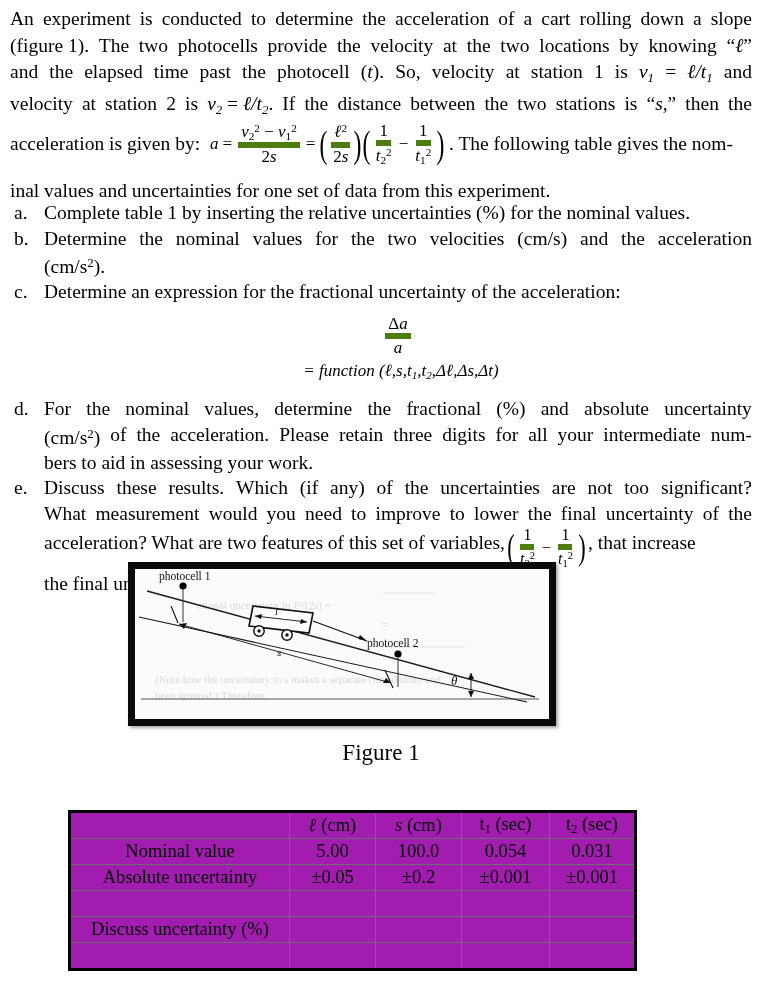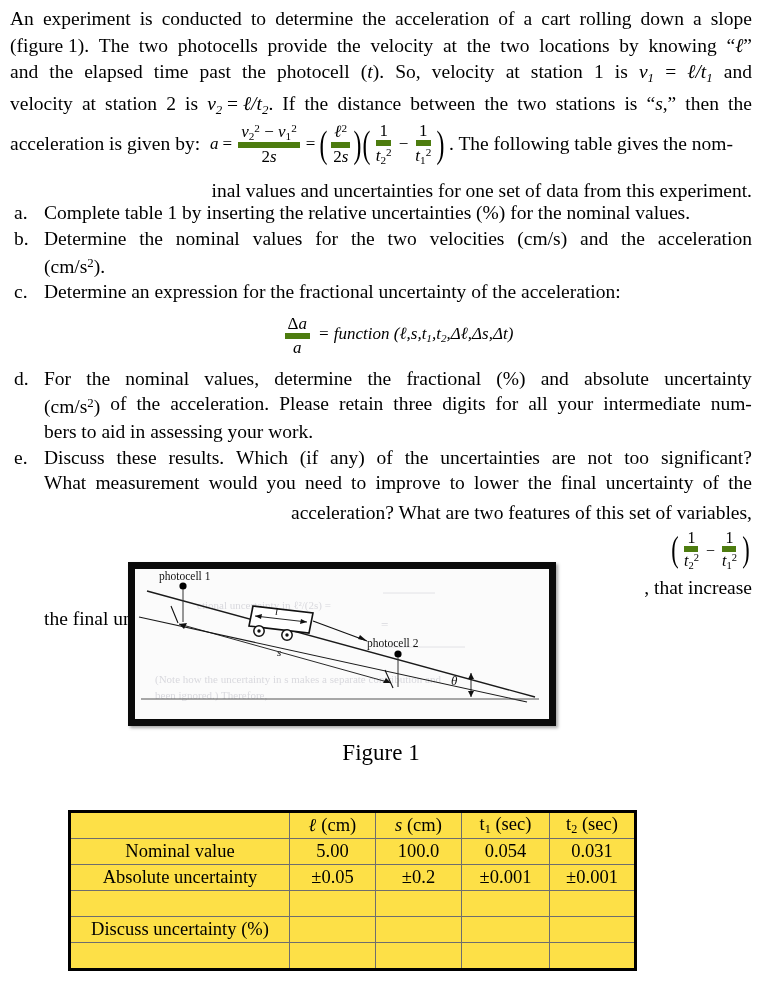--- a/index.html
+++ b/index.html
@@ -49,21 +49,20 @@
     align-items: center;
     white-space: nowrap;
   }
   .afterline {
     position: absolute;
     left: 10px;
     top: 178px;
     width: 742px;
     font-size: 19.5px;
     line-height: 26px;
-    text-align: right;
   }
 
   
   .mi { font-style: italic; }
   .mfrac {
     display: inline-flex;
     flex-direction: column;
     align-items: center;
     vertical-align: middle;
     margin: 0 2px;
@@ -165,21 +164,21 @@
     position: absolute;
     left: 68px;
     top: 810px;
     width: 566px;
   }
   table.data {
     border-collapse: collapse;
     width: 566px;
     table-layout: fixed;
     border: 3px solid #000;
-    background: #fde047;
+    background: #a21caf;
   }
   table.data td, table.data th {
     border: 1px solid #6e6e6e;
     height: 25px;
     text-align: center;
     font-size: 18.5px;
     font-weight: normal;
     padding: 0 4px;
     font-family: "Liberation Serif", serif;
   }
@@ -331,21 +330,21 @@
         </div>
         <div>(cm/s<sup>2</sup>).</div>
       </div>
     </div>
 
     <div class="li">
       <span class="mark">c.</span>
       <div class="body">
         <div>Determine an expression for the fractional uncertainty of the acceleration:</div>
         <div class="eqc">
-          <span style="display:inline-flex;align-items:center;font-size:17px;">
+          <span style="display:inline-flex;align-items:center;font-size:17px;flex-direction:column;">
             <span class="mfrac">
               <span class="num">Δ<span class="mi">a</span></span>
               <span class="den"><span class="mi">a</span></span>
             </span>
             <span style="margin-left:6px;font-style:italic;">=&nbsp;<em>function</em>&nbsp;(ℓ,<span class="mi">s</span>,<span class="mi">t</span><sub>1</sub>,<span class="mi">t</span><sub>2</sub>,Δℓ,Δ<span class="mi">s</span>,Δ<span class="mi">t</span>)</span>
           </span>
         </div>
       </div>
     </div>
 
@@ -411,21 +410,21 @@
             <span>to</span>
             <span>improve</span>
             <span>to</span>
             <span>lower</span>
             <span>the</span>
             <span>final</span>
             <span>uncertainty</span>
             <span>of</span>
             <span>the</span>
         </div>
-        <div class="li-e-wrap" style="display:flex;align-items:flex-end;white-space:nowrap;flex-direction:column;">
+        <div class="li-e-wrap" style="display:flex;align-items:flex-start;white-space:nowrap;">
           <span>acceleration? What are two features of this set of variables,</span>
           <span style="display:inline-flex;align-items:center;font-size:16px;margin:0 2px;">
             <span class="paren">(</span>
             <span class="mfrac">
               <span class="num">1</span>
               <span class="den"><span class="mi">t</span><sub>2</sub><sup>2</sup></span>
             </span>
             <span style="margin:0 2px;">−</span>
             <span class="mfrac">
               <span class="num">1</span>

